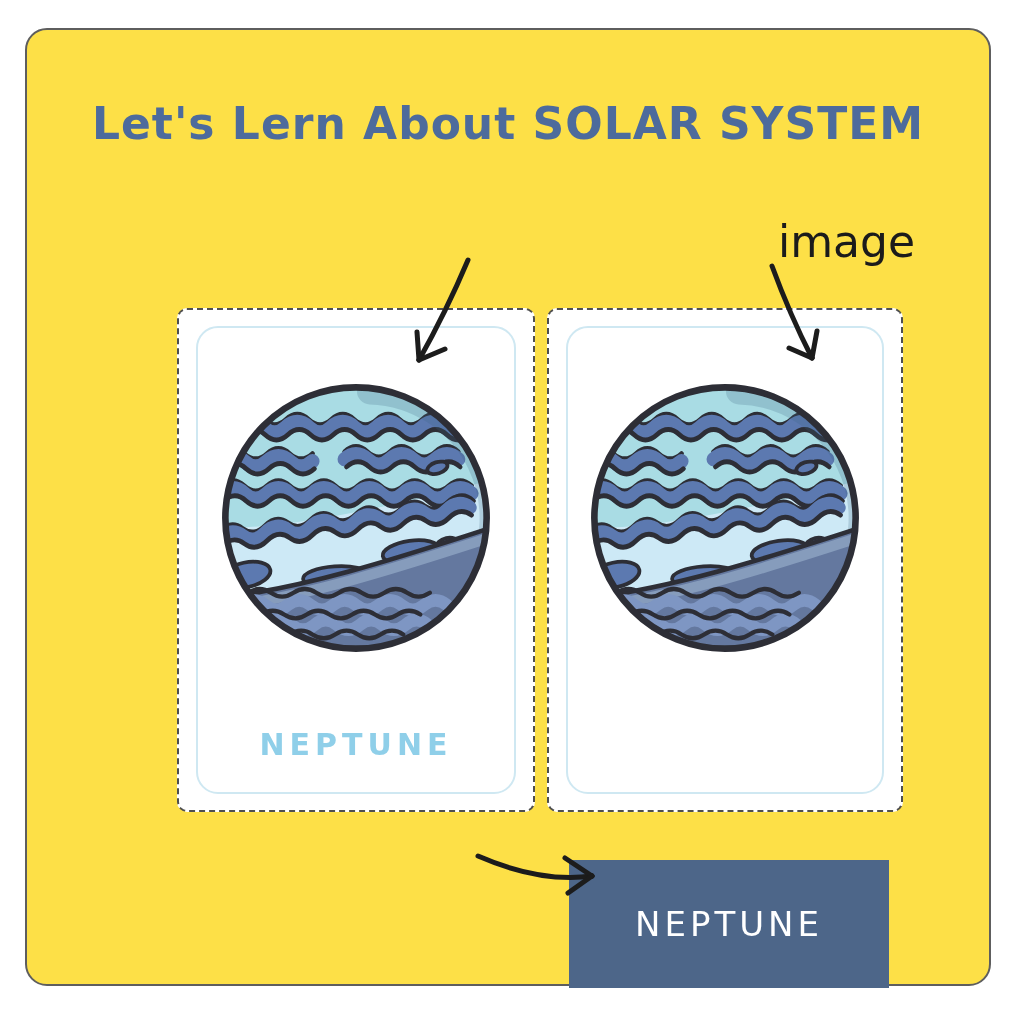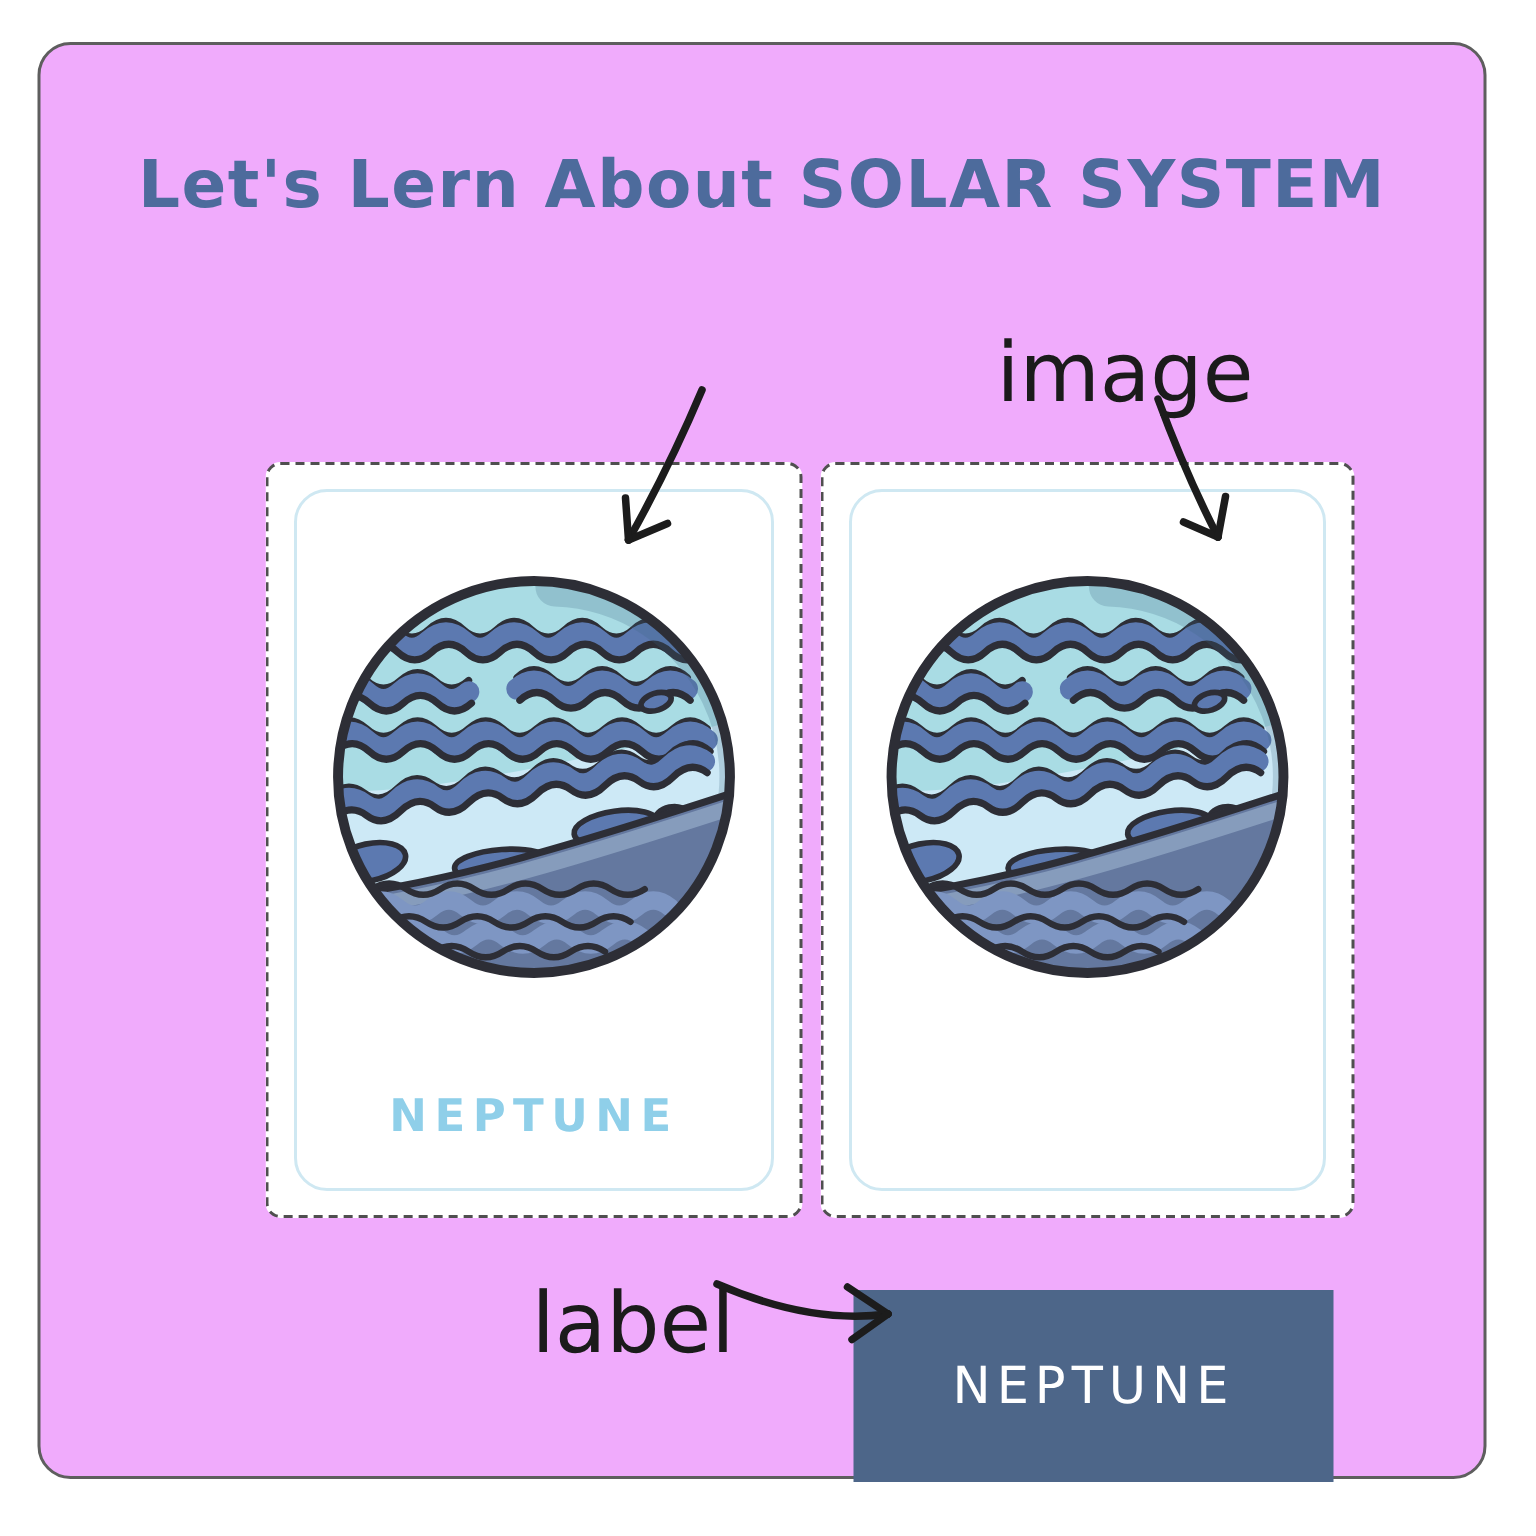--- a/index.html
+++ b/index.html
@@ -3,34 +3,34 @@
 <meta charset="utf-8">
 <style>
   html,body { margin:0; padding:0; background:#ffffff; }
   .stage {
     position:relative; width:1024px; height:1024px; overflow:hidden;
     background:#ffffff; font-family:"DejaVu Sans", sans-serif;
   }
   .frame {
     position:absolute; left:25px; top:28px; width:966px; height:958px;
     border:2px solid #5e5e5e; border-radius:22px; box-sizing:border-box;
-    background:#f0abfc;
+    background:#fde047;
     padding-left:19px;
   }
   .title {
     position:absolute; left:0; top:68px; width:100%; margin:0;
     text-align:center; font-size:44px; font-weight:bold; letter-spacing:1px;
     color:var(--title,#4d6b9c);
   }
   .anno {
     position:absolute; color:var(--annotation-ink,#1b1b1b);
     font-weight:500; text-align:center; white-space:nowrap;
   }
   .anno-control { left:150px; top:186px; width:396px; font-size:56px; }
-  .anno-image  { left:558px; top:186px; width:330px; font-size:55px; }
+  .anno-image  { left:558px; top:186px; width:330px; font-size:44px;text-align:right; }
   .anno-label  { left:310px; top:820px; width:170px; font-size:56px; }
   .card {
     position:absolute; top:278px; height:504px; box-sizing:border-box;
     border:2px dashed var(--dashed-border,#4f4f4f); border-radius:10px;
     padding:16px 17px; background:#ffffff;
   }
   .card-left  { left:150px; width:358px; }
   .card-right { left:520px; width:356px; }
   .card-inner {
     position:relative; width:100%; height:100%; box-sizing:border-box;
@@ -136,21 +136,20 @@
     </div>
 
     <div class="card card-right">
       <div class="card-inner">
         <svg class="planet" viewBox="0 0 300 300">
             <use href="#planet-art"></use>
           </svg>
       </div>
     </div>
 
-    <div class="anno anno-label">label</div>
 
     <div class="label-box">
       <span>NEPTUNE</span>
     </div>
 
   </div>
 
   <svg class="arrows" viewBox="0 0 1024 1024">
     <g stroke="#1c1c1c" stroke-width="5" fill="none" stroke-linecap="round" stroke-linejoin="round">
       <g>

